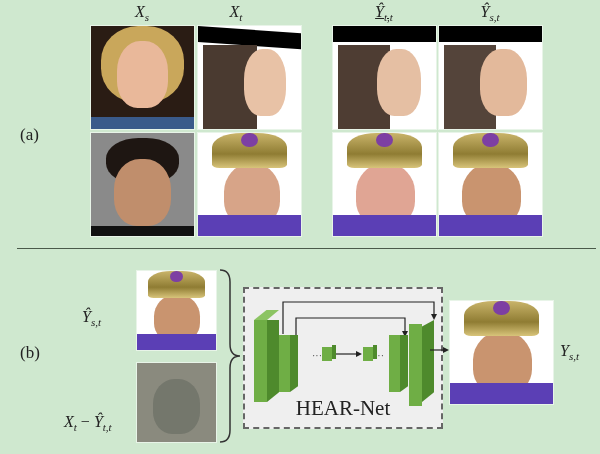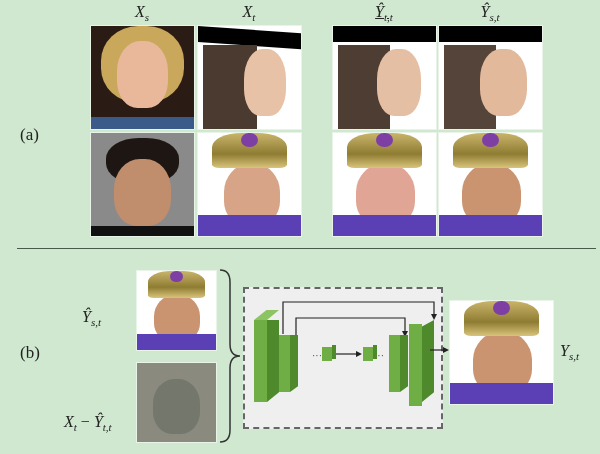--- a/index.html
+++ b/index.html
@@ -22,21 +22,21 @@
   .blk-side { position:absolute; background:#4e8a2c; }
   .blk-top { position:absolute; background:#8cc463; }
   .hear { position:absolute; left:0; width:100%; bottom:6px; text-align:center; font-size:21px; font-style:normal; }
 </style>
 </head>
 <body>
 
 <div class="abs lbl" style="left:90px;top:3px;width:104px;">
   <span>X</span><sub class="sub">s</sub>
 </div>
-<div class="abs lbl" style="left:197px;top:3px;width:104px;">
+<div class="abs lbl" style="left:184px;top:3px;width:104px;">
   <span>X</span><sub class="sub">t</sub>
 </div>
 <div class="abs lbl" style="left:332px;top:3px;width:104px;text-decoration:underline;">
   <span>Ŷ</span><sub class="sub">t,t</sub>
 </div>
 <div class="abs lbl" style="left:438px;top:3px;width:104px;">
   <span>Ŷ</span><sub class="sub">s,t</sub>
 </div>
 
 <div class="abs lbl panel-label" style="left:20px;top:125px;">(a)</div>
@@ -148,20 +148,21 @@
   <div>
     <div class="blk-front" style="left:144px;top:46px;width:11px;height:57px;"></div>
     <div class="blk-side" style="left:155px;top:46px;width:8px;height:57px;clip-path:polygon(0 0,100% -10%,100% 90%,0 100%);"></div>
   </div>
 
   <div>
     <div class="blk-front" style="left:164px;top:35px;width:13px;height:82px;"></div>
     <div class="blk-side" style="left:177px;top:31px;width:12px;height:82px;clip-path:polygon(0 8%,100% 0,100% 88%,0 100%);"></div>
   </div>
 
+  <div class="hear">HEAR-Net</div>
 </div>
 
 <svg class="abs" style="left:430px;top:345px;" width="20" height="10">
   <line x1="0" y1="5" x2="15" y2="5" stroke="#222" stroke-width="1.2"></line>
   <path d="M13 2 L19 5 L13 8 Z" fill="#222"></path>
 </svg>
 
 <div class="img" style="left:449px;top:300px;width:105px;height:105px;background:#fff;">
   <div class="face" style="left:22%;top:30%;width:58%;height:60%;background:#c9946f;"></div>
   <div class="hat"></div>

